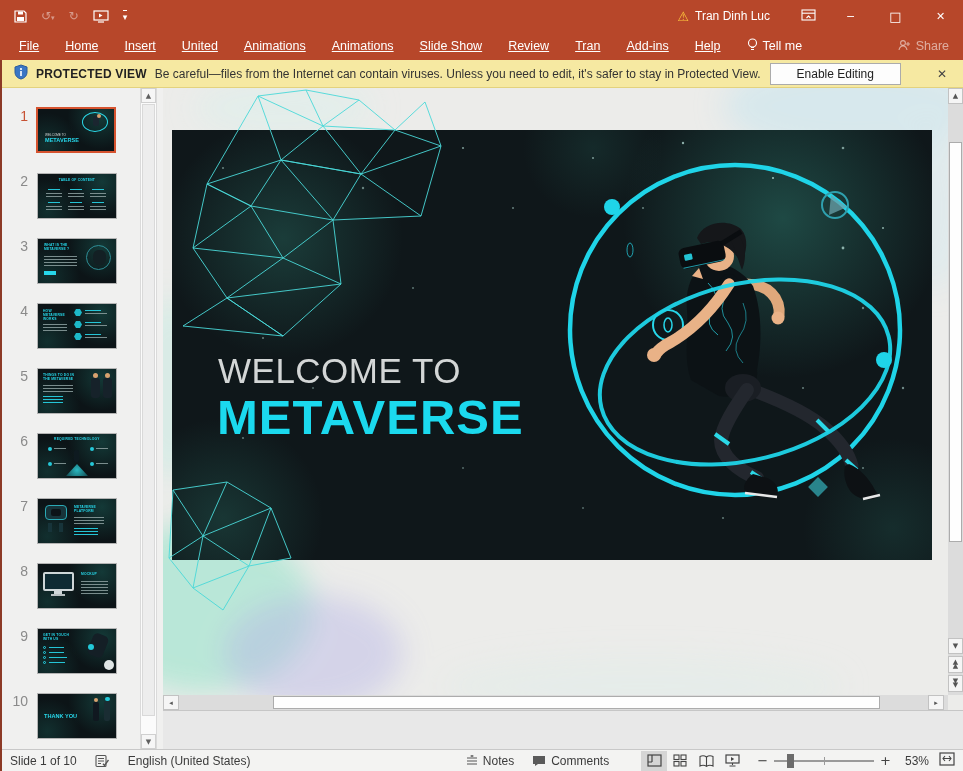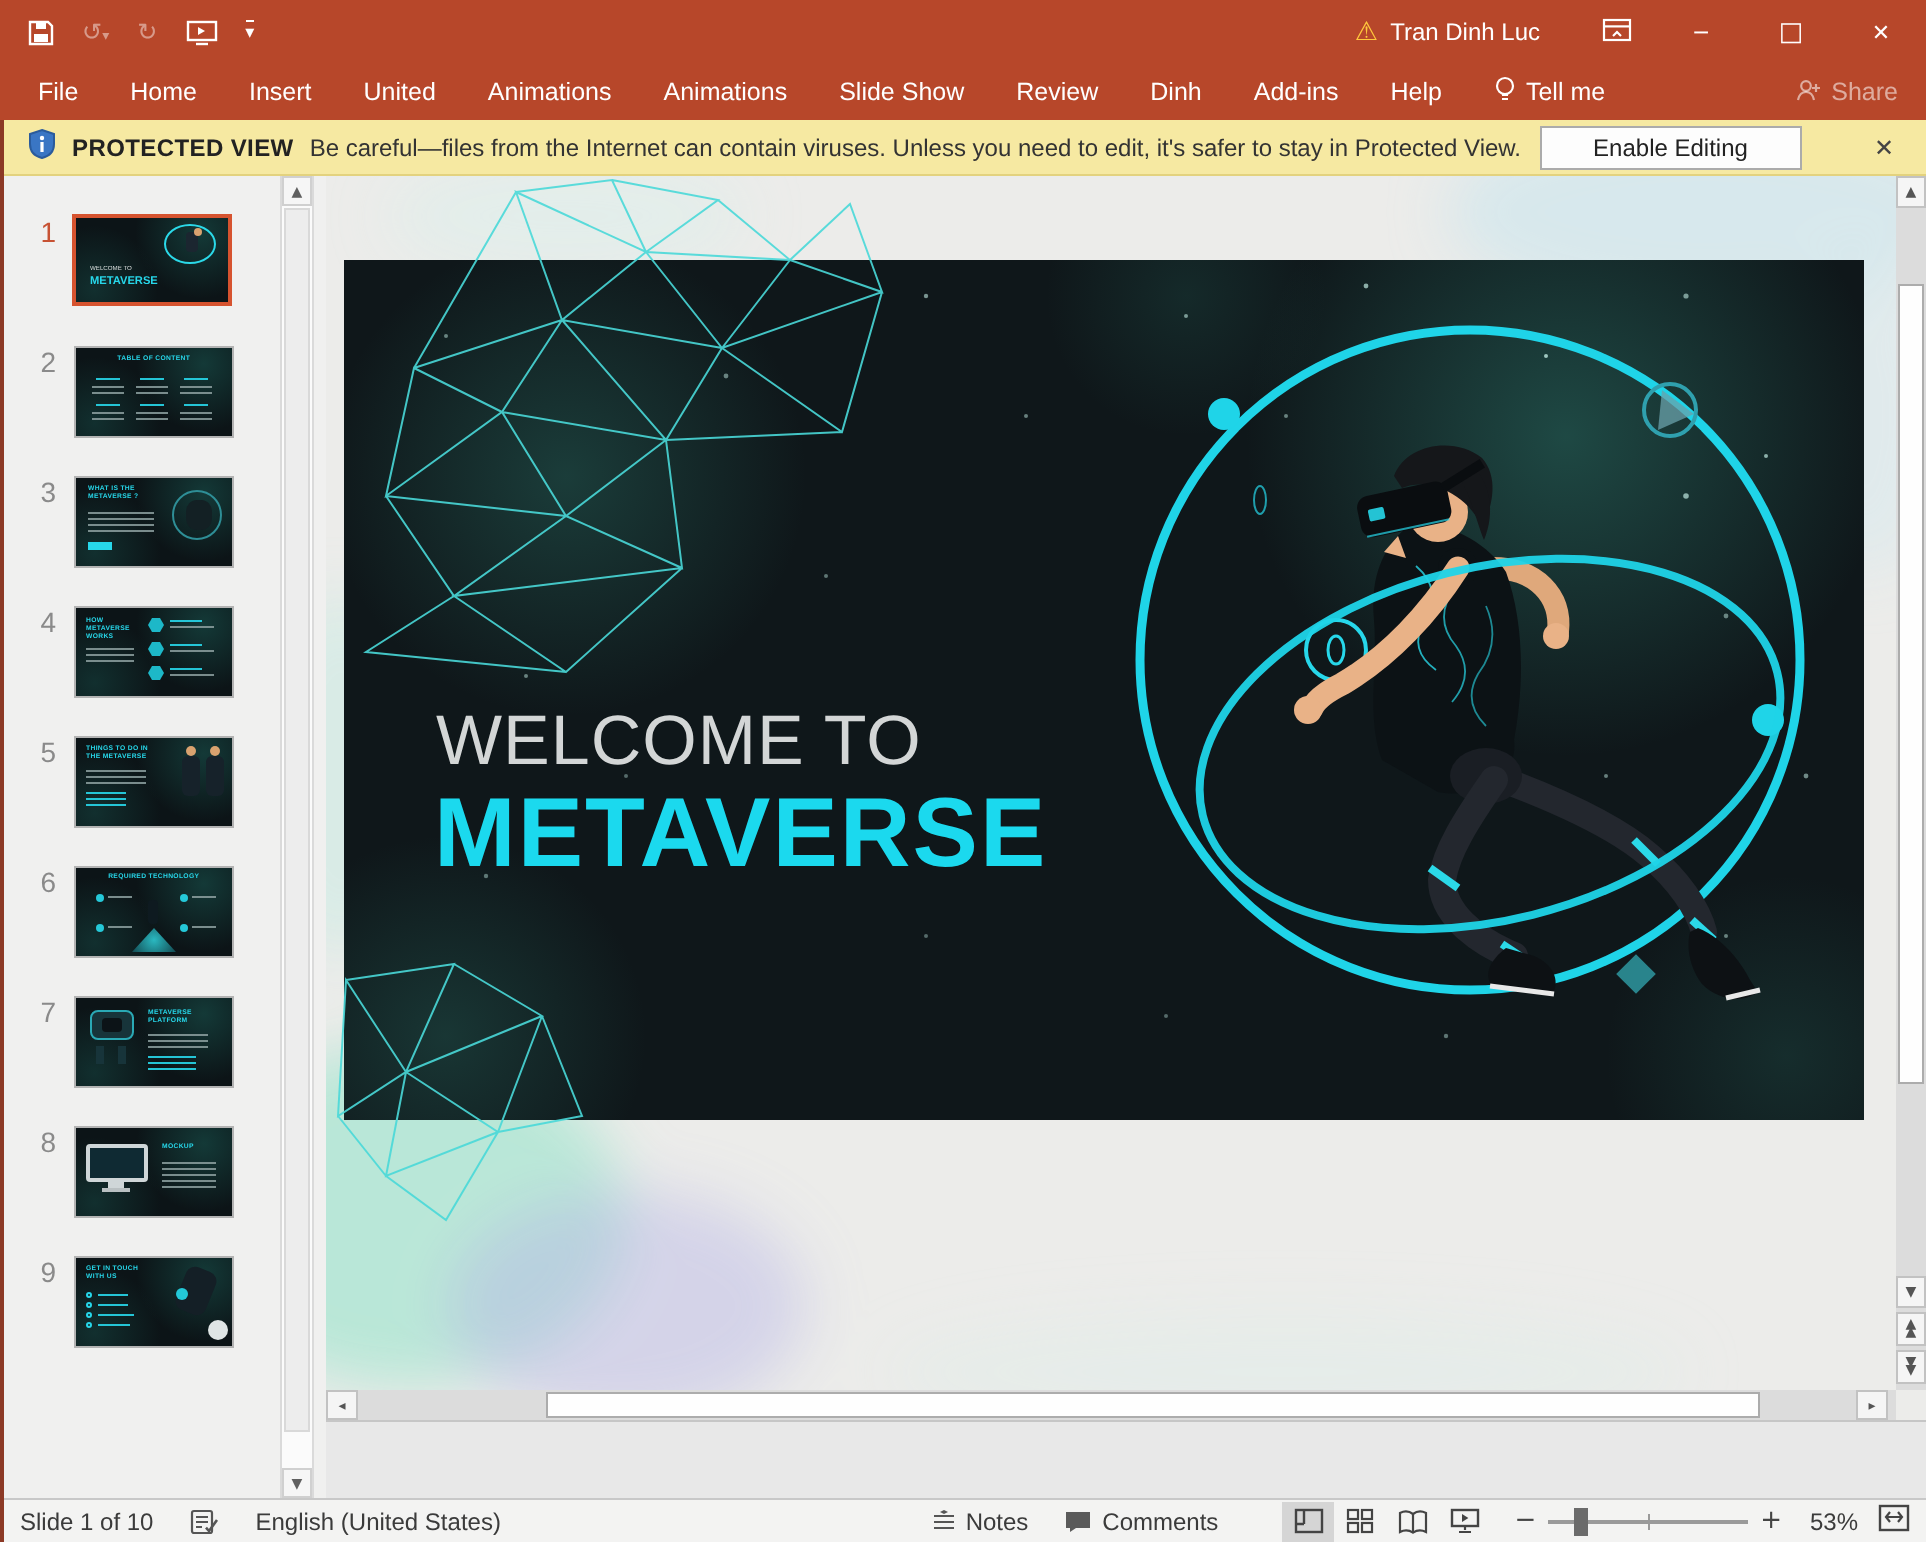--- a/index.html
+++ b/index.html
@@ -14,21 +14,21 @@
   .dimmed{opacity:.45;}
   .win-title{position:absolute;left:0;right:0;text-align:center;pointer-events:none;font-size:12px;color:#fff;}
   .tb-right{margin-left:auto;display:flex;align-items:center;height:100%;}
   .user{display:flex;align-items:center;gap:6px;font-size:12px;margin-right:18px;z-index:2;}
   .warn{color:#FFC83D;font-size:13px;}
   .ribbonopts{width:40px;text-align:center;z-index:2;}
   .winbtn{width:45px;height:32px;display:flex;align-items:center;justify-content:center;font-size:11px;z-index:2;}
 
   
   .tabs{height:28px;background:#B7472A;display:flex;align-items:center;color:#fff;font-size:12.5px;padding-left:6px;}
-  .tab{padding:0 13px;height:100%;display:flex;align-items:center;}
+  .tab{padding:0 13px;height:100%;display:flex;align-items:center;text-decoration:underline;}
   .tellme{display:flex;align-items:center;gap:5px;padding:0 13px;}
   .share{margin-left:auto;margin-right:14px;display:flex;align-items:center;gap:5px;color:rgba(255,255,255,.55);}
 
   
   .lower{border-left:2px solid #8C3A26;}
   .banner{height:28px;background:#F6E9A2;border-bottom:1px solid #E3D27E;display:flex;align-items:center;font-size:12px;color:#222;padding:0 10px 0 12px;gap:8px;}
   .banner .bold{font-weight:bold;letter-spacing:.2px;}
   .banner .msg{color:#333;}
   .enable-btn{margin-left:auto;background:#FDFDFD;border:1px solid #ABABAB;padding:3px 26px;font-size:12px;color:#222;}
   .banner-x{margin:0 6px 0 28px;color:#444;font-size:12px;}
@@ -125,21 +125,21 @@
 
   <div class="tabs">
     <span class="tab">File</span>
     <span class="tab">Home</span>
     <span class="tab">Insert</span>
     <span class="tab">United</span>
     <span class="tab">Animations</span>
     <span class="tab">Animations</span>
     <span class="tab">Slide Show</span>
     <span class="tab">Review</span>
-    <span class="tab">Dinh</span>
+    <span class="tab">Tran</span>
     <span class="tab">Add-ins</span>
     <span class="tab">Help</span>
     <span class="tellme">
       <span><svg width="11" height="14" viewBox="0 0 11 14">
             <circle cx="5.5" cy="5" r="4" fill="none" stroke="#fff" stroke-width="1.1"></circle>
             <path d="M4 9.5h3M4 11.5h3" stroke="#fff" stroke-width="1.1"></path>
           </svg></span>
       <span>Tell me</span>
     </span>
     <span class="share">
@@ -311,20 +311,32 @@
                 <i class="d cx" style="left:11px;top:28px;width:18px;height:2px"></i>
             <i class="d" style="left:5px;top:32px;width:3px;height:3px;border:1px solid #27D7EA;border-radius:50%"></i>
                 <i class="d cx" style="left:11px;top:33px;width:16px;height:2px"></i>
             <i class="d" style="right:10px;top:5px;width:16px;height:23px;background:#141f26;border-radius:5px;transform:rotate(22deg)"></i>
             <i class="d" style="right:22px;top:15px;width:6px;height:6px;background:#23c8d8;border-radius:50%"></i>
             <i class="d" style="right:2px;bottom:3px;width:10px;height:10px;background:#dfe5e5;border-radius:50%"></i>
           </div>
             </div>
         </div>
 
+        <div class="thumb-row" style="top:605px">
+          <span class="tnum">10</span>
+          <div class="tbox">
+              <div class="mini">
+            <span class="mc" style="left:6px;top:19px">THANK YOU</span>
+            <i class="d" style="right:17px;top:8px;width:6px;height:19px;background:#101820;border-radius:2px"></i>
+            <i class="d" style="right:18px;top:4px;width:4px;height:4px;background:#d9a26f;border-radius:50%"></i>
+            <i class="d" style="right:6px;top:7px;width:6px;height:20px;background:#1a2d33;border-radius:2px"></i>
+            <i class="d" style="right:6.5px;top:2.5px;width:4.5px;height:4.5px;background:#23c8d8;border-radius:50%"></i>
+          </div>
+            </div>
+        </div>
 
         <div class="thumb-scroll">
           <span class="ts-btn ico" style="top:0">▲</span>
           <span class="ts-thumb"></span>
           <span class="ts-btn ico" style="bottom:0">▼</span>
         </div>
       </div>
 
       <div class="canvas-col">
         <div class="canvas">

